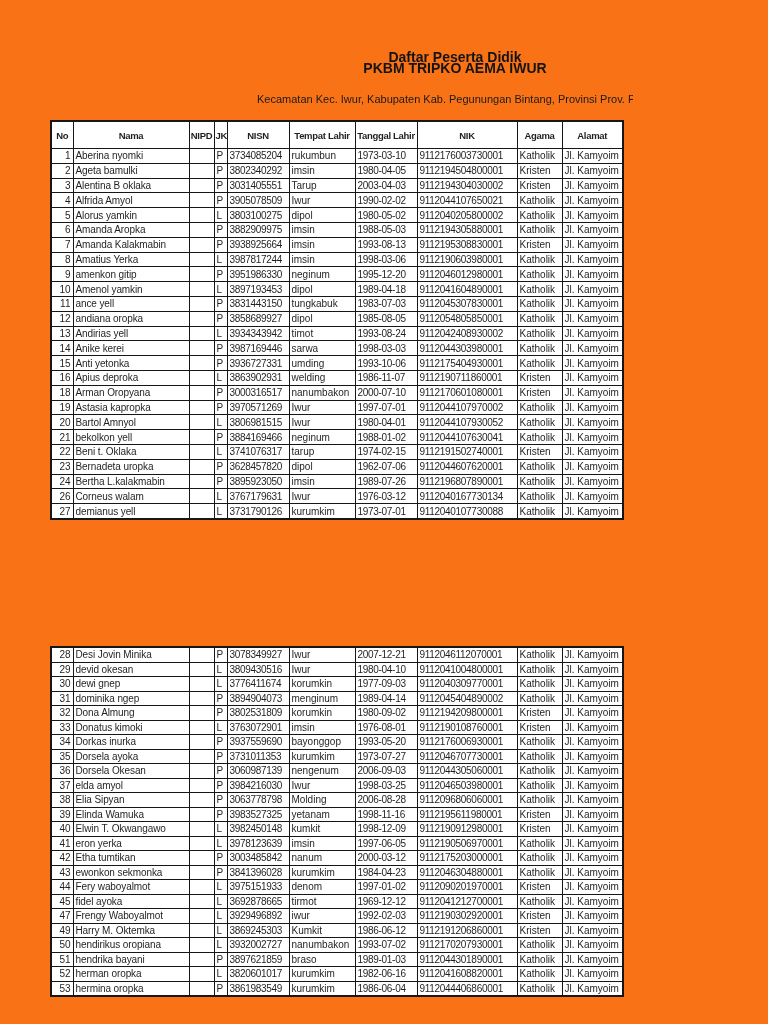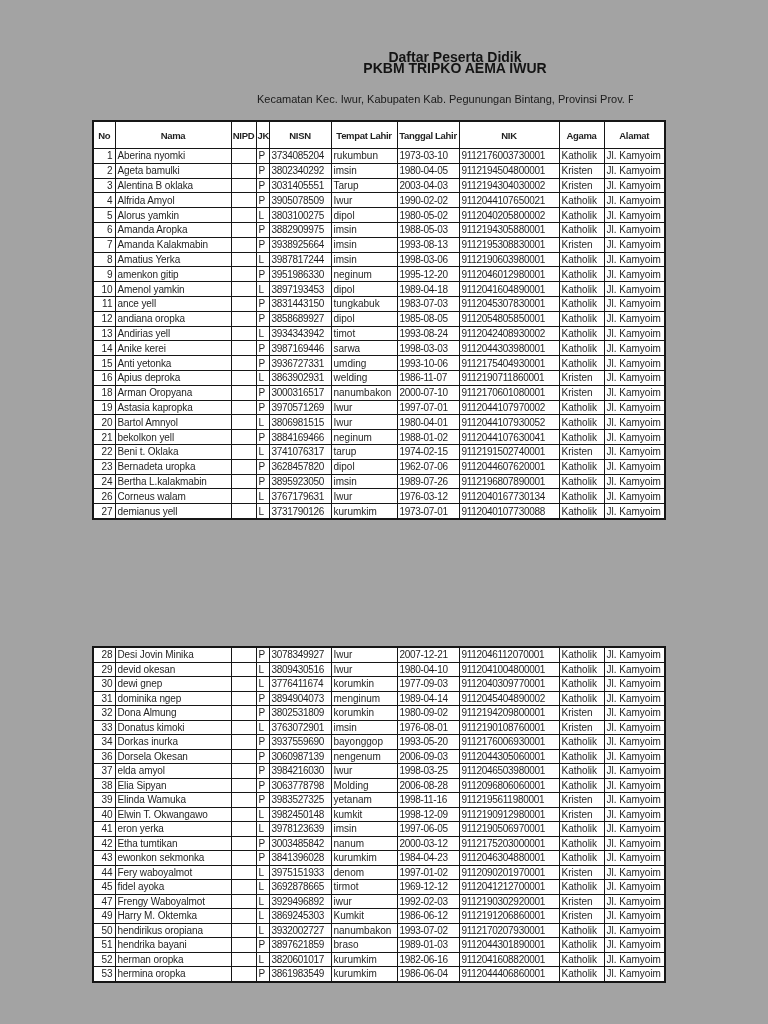--- a/index.html
+++ b/index.html
@@ -1,29 +1,29 @@
 <!DOCTYPE html>
 <html><head>
 <meta charset="utf-8">
 <style>
   html,body{margin:0;padding:0;background:#ffffff;}
   body{width:768px;height:1024px;position:relative;overflow:hidden;
        font-family:"Liberation Sans",sans-serif;color:#1a1a1a;}
-  .page{position:absolute;inset:0;background:#a3a3a3;}
+  .page{position:absolute;inset:0;background:#f97316;}
 
   .doc-title{position:absolute;left:455px;transform:translateX(-50%);
       font-weight:bold;font-size:14px;white-space:nowrap;color:#141414;}
   .title1{top:49px;}
   .title2{top:60px;}
   .doc-location{position:absolute;left:257px;top:93px;font-size:11px;
       white-space:nowrap;max-width:376px;overflow:hidden;color:#1a1a1a;}
 
   table.roster{position:absolute;left:50px;border-collapse:collapse;
       table-layout:fixed;width:572px;background:#ffffff;
-      font-size:10px;color:#1f1f1f;margin-left:42px;}
+      font-size:10px;color:#1f1f1f;}
   #t0{top:120px;}
   #t1{top:646px;}
   table.roster th,table.roster td{border:1px solid #161616;padding:0 2px;
       overflow:hidden;white-space:nowrap;}
   table.roster{border:2px solid #161616;}
   table.roster thead th{font-weight:bold;text-align:center;font-size:9.5px;
       letter-spacing:-0.3px;height:26px;line-height:11px;padding:0 1px;}
   table.roster thead th.wrap{white-space:normal;}
   #t0 tbody td{height:13.8px;}
   #t1 tbody td{height:13.5px;}
@@ -468,20 +468,32 @@
           <td class="c2"></td>
           <td class="c3">P</td>
           <td class="c4">3937559690</td>
           <td class="c5">bayonggop</td>
           <td class="c6">1993-05-20</td>
           <td class="c7">9112176006930001</td>
           <td class="c8">Katholik</td>
           <td class="c9">Jl. Kamyoim</td>
         </tr>
         <tr>
+          <td class="c0">35</td>
+          <td class="c1">Dorsela ayoka</td>
+          <td class="c2"></td>
+          <td class="c3">P</td>
+          <td class="c4">3731011353</td>
+          <td class="c5">kurumkim</td>
+          <td class="c6">1973-07-27</td>
+          <td class="c7">9112046707730001</td>
+          <td class="c8">Katholik</td>
+          <td class="c9">Jl. Kamyoim</td>
+        </tr>
+        <tr>
           <td class="c0">36</td>
           <td class="c1">Dorsela Okesan</td>
           <td class="c2"></td>
           <td class="c3">P</td>
           <td class="c4">3060987139</td>
           <td class="c5">nengenum</td>
           <td class="c6">2006-09-03</td>
           <td class="c7">9112044305060001</td>
           <td class="c8">Katholik</td>
           <td class="c9">Jl. Kamyoim</td>

